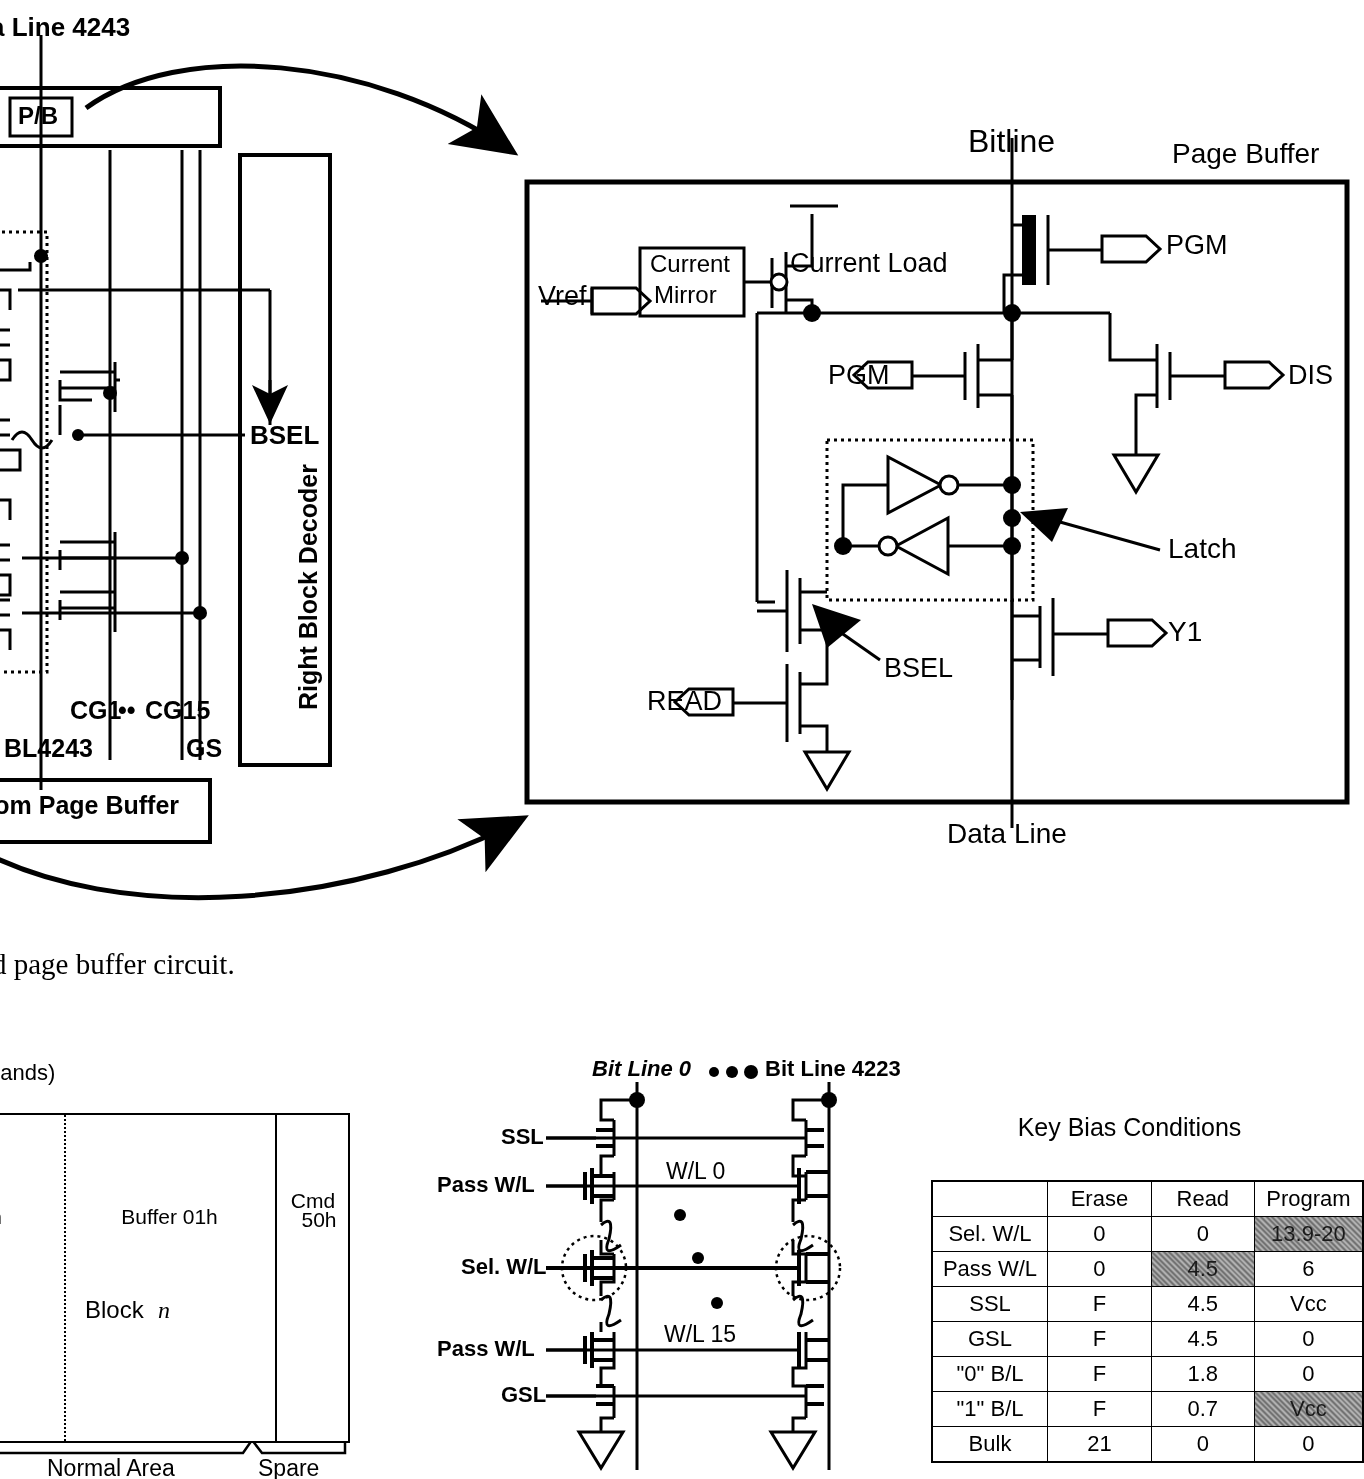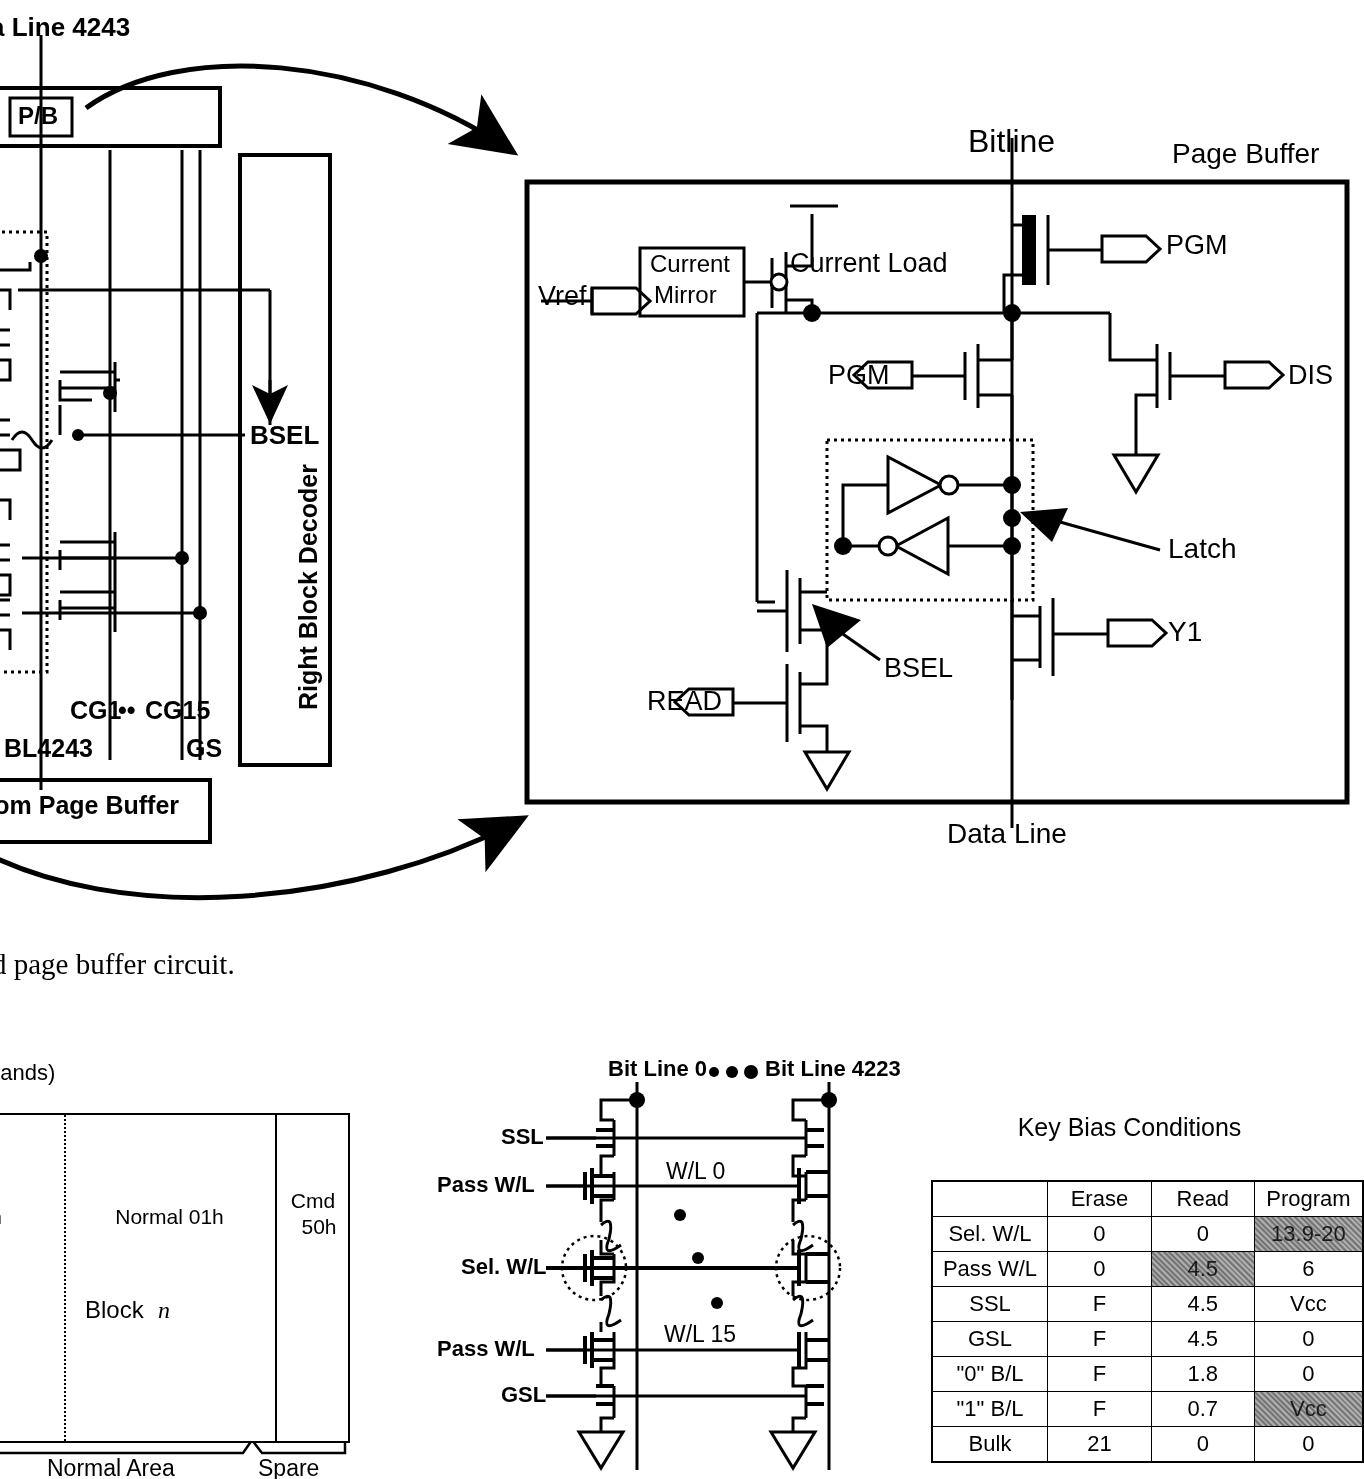--- a/index.html
+++ b/index.html
@@ -341,30 +341,30 @@
 <div class="lbl" style="left:647px;top:688px;font-size:27px;">READ</div>
 
 <div class="lbl serif" style="left:-8px;top:950px;font-size:29px;">d  page  buffer  circuit.</div>
 
 <div class="lbl" style="left:-12px;top:1062px;font-size:22px;">nands)</div>
 
 <div id="cmd-table">
   <div class="cmd-div dotted" style="left:272px;"></div>
   <div class="cmd-div" style="left:483px;"></div>
   <div class="cmdtxt" style="left:10px;top:90px;width:262px;">Command 00h</div>
-  <div class="cmdtxt" style="left:274px;top:90px;width:207px;">Normal 01h</div>
+  <div class="cmdtxt" style="left:274px;top:90px;width:207px;">Buffer 01h</div>
   <div class="cmdtxt" style="left:485px;top:74px;width:72px;">Cmd</div>
-  <div class="cmdtxt" style="left:485px;top:100px;width:84px;">50h</div>
+  <div class="cmdtxt" style="left:485px;top:93px;width:84px;">50h</div>
 </div>
 <div class="lbl" style="left:85px;top:1298px;font-size:24px;">Block</div>
 <div class="lbl serif" style="left:158px;top:1298px;font-size:24px;font-style:italic;">n</div>
 <div class="lbl" style="left:47px;top:1457px;font-size:23px;">Normal Area</div>
 <div class="lbl" style="left:258px;top:1457px;font-size:23px;">Spare</div>
 
-<div class="lbl" style="left:608px;top:1058px;font-size:22px;font-weight:bold;">Bit Line 0</div>
+<div class="lbl" style="left:592px;top:1058px;font-size:22px;font-weight:bold;font-style:italic;">Bit Line 0</div>
 <div class="lbl" style="left:765px;top:1058px;font-size:22px;font-weight:bold;">Bit Line 4223</div>
 <div class="lbl" style="left:501px;top:1126px;font-size:22px;font-weight:bold;">SSL</div>
 <div class="lbl" style="left:437px;top:1174px;font-size:22px;font-weight:bold;">Pass W/L</div>
 <div class="lbl" style="left:461px;top:1256px;font-size:22px;font-weight:bold;">Sel. W/L</div>
 <div class="lbl" style="left:437px;top:1338px;font-size:22px;font-weight:bold;">Pass W/L</div>
 <div class="lbl" style="left:501px;top:1384px;font-size:22px;font-weight:bold;">GSL</div>
 <div class="lbl" style="left:666px;top:1160px;font-size:23px;">W/L 0</div>
 <div class="lbl" style="left:664px;top:1323px;font-size:23px;">W/L 15</div>
 
 <div id="bias-title">Key Bias Conditions</div>

